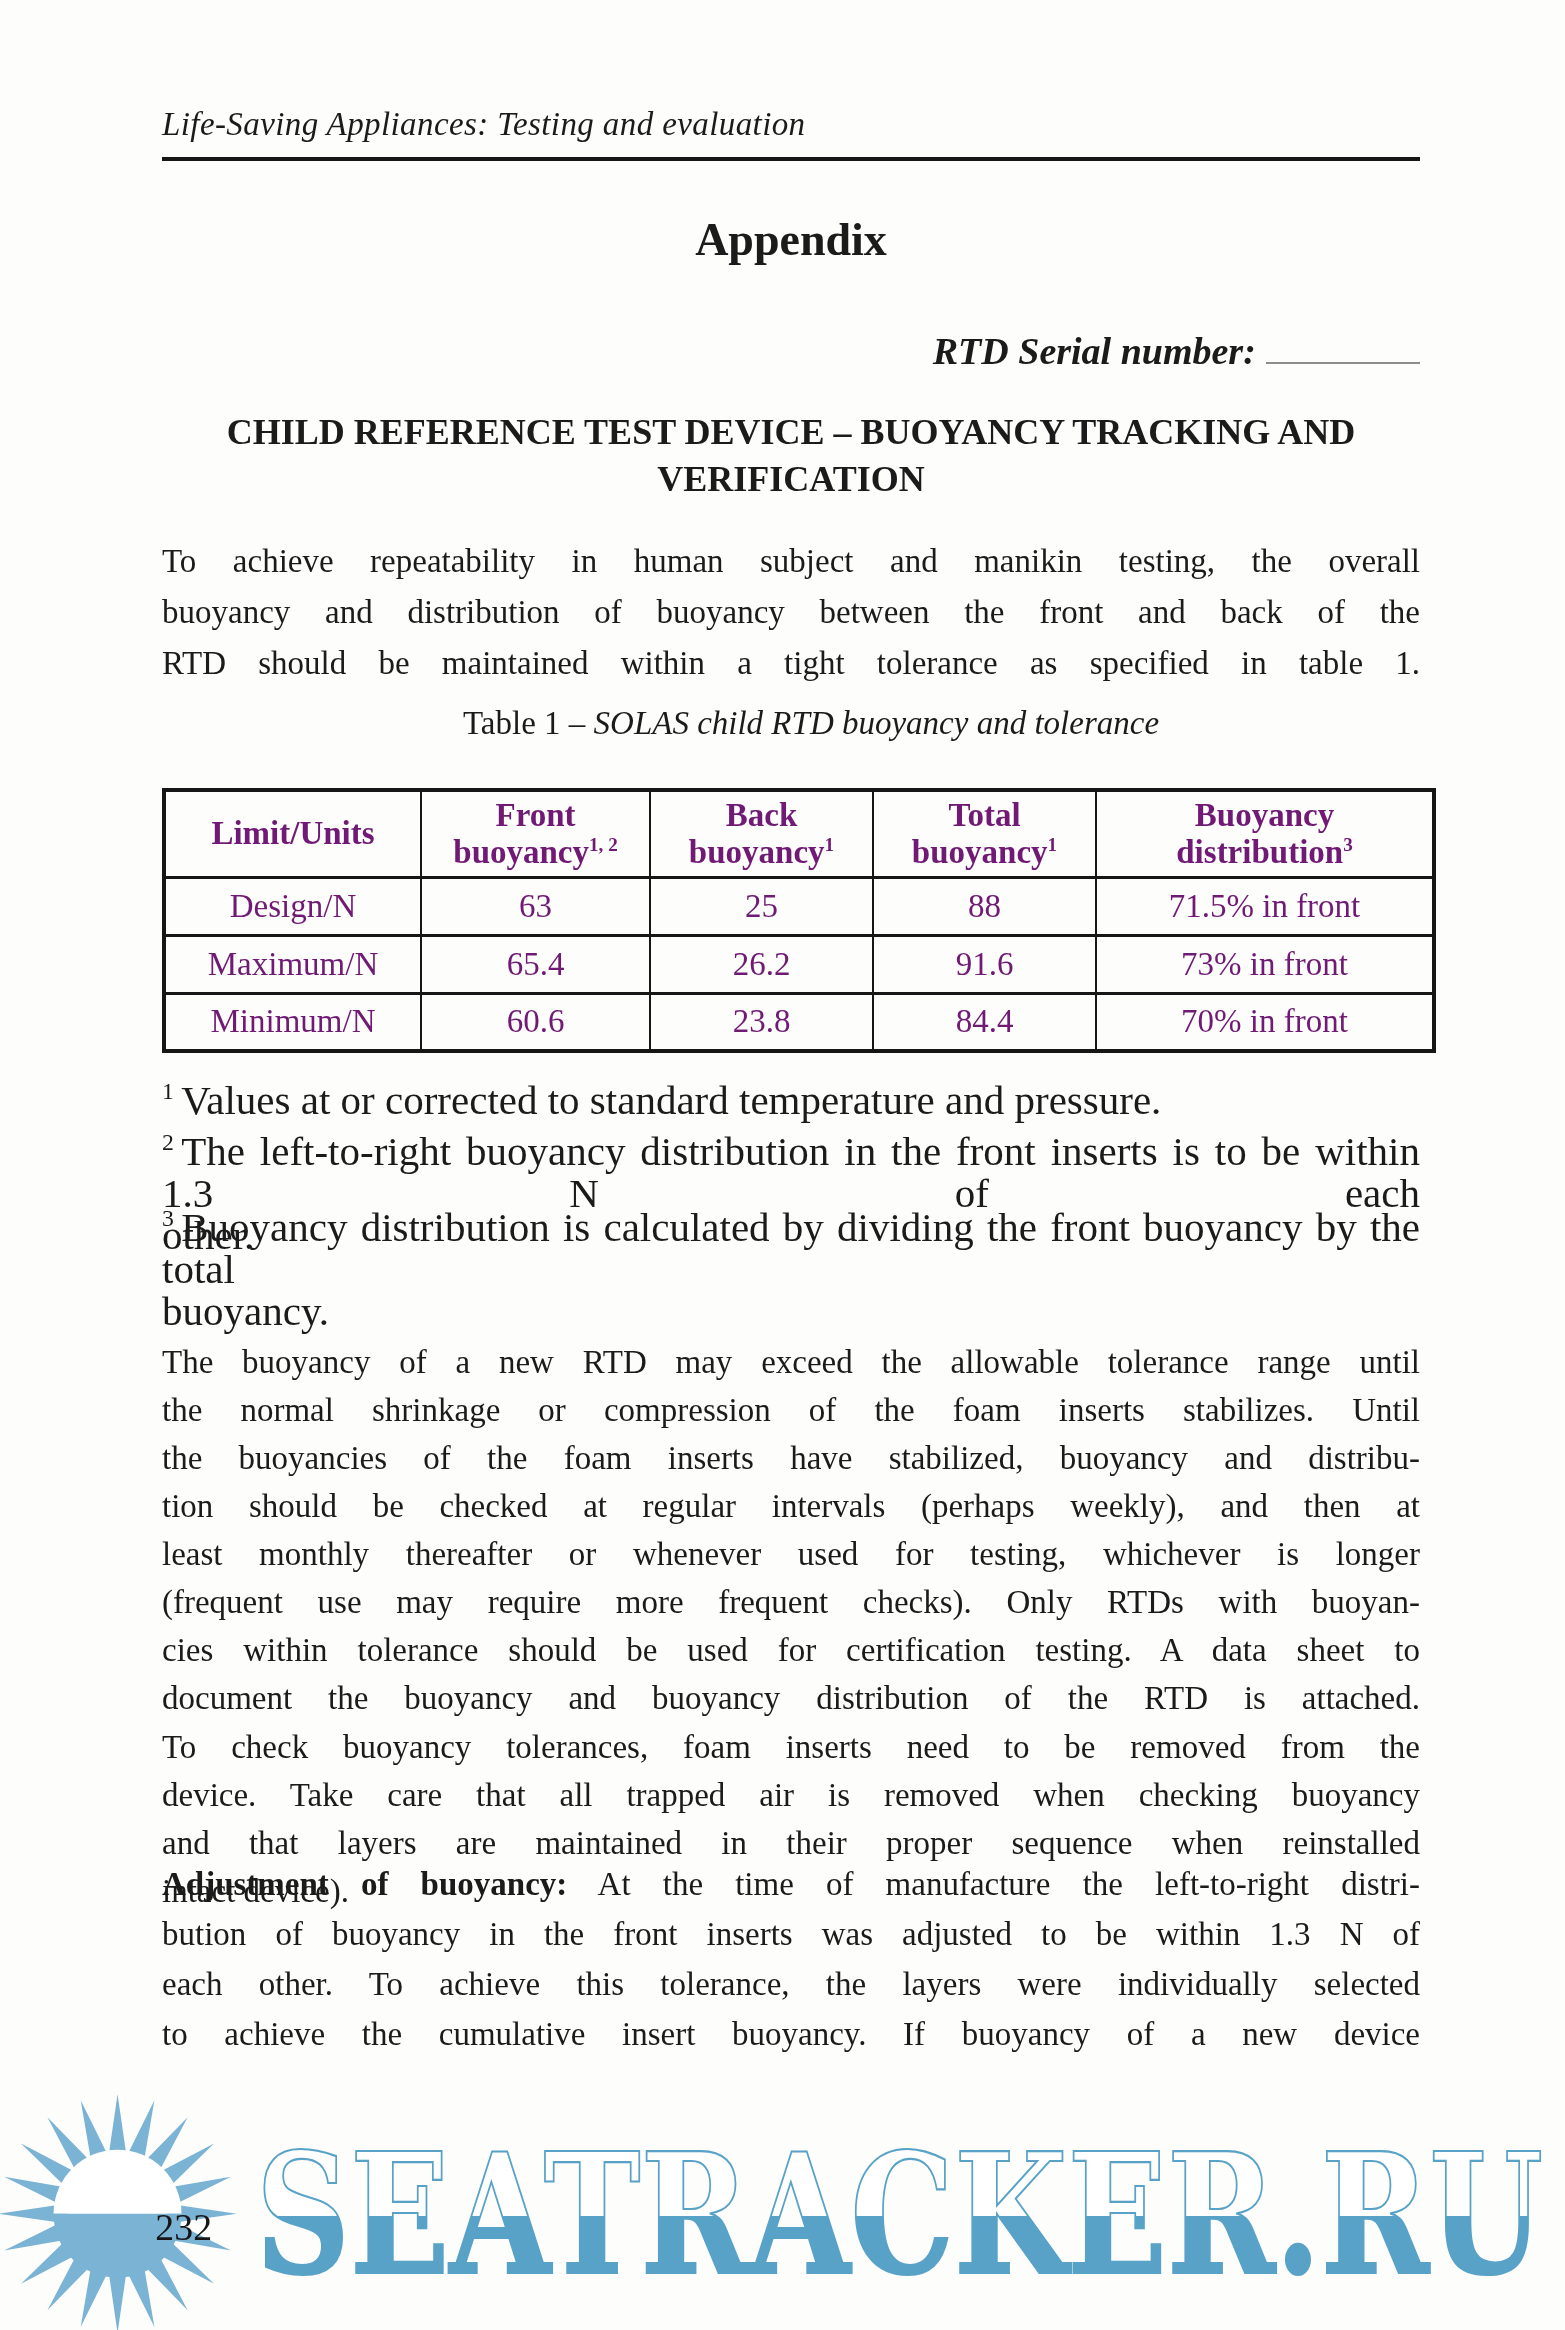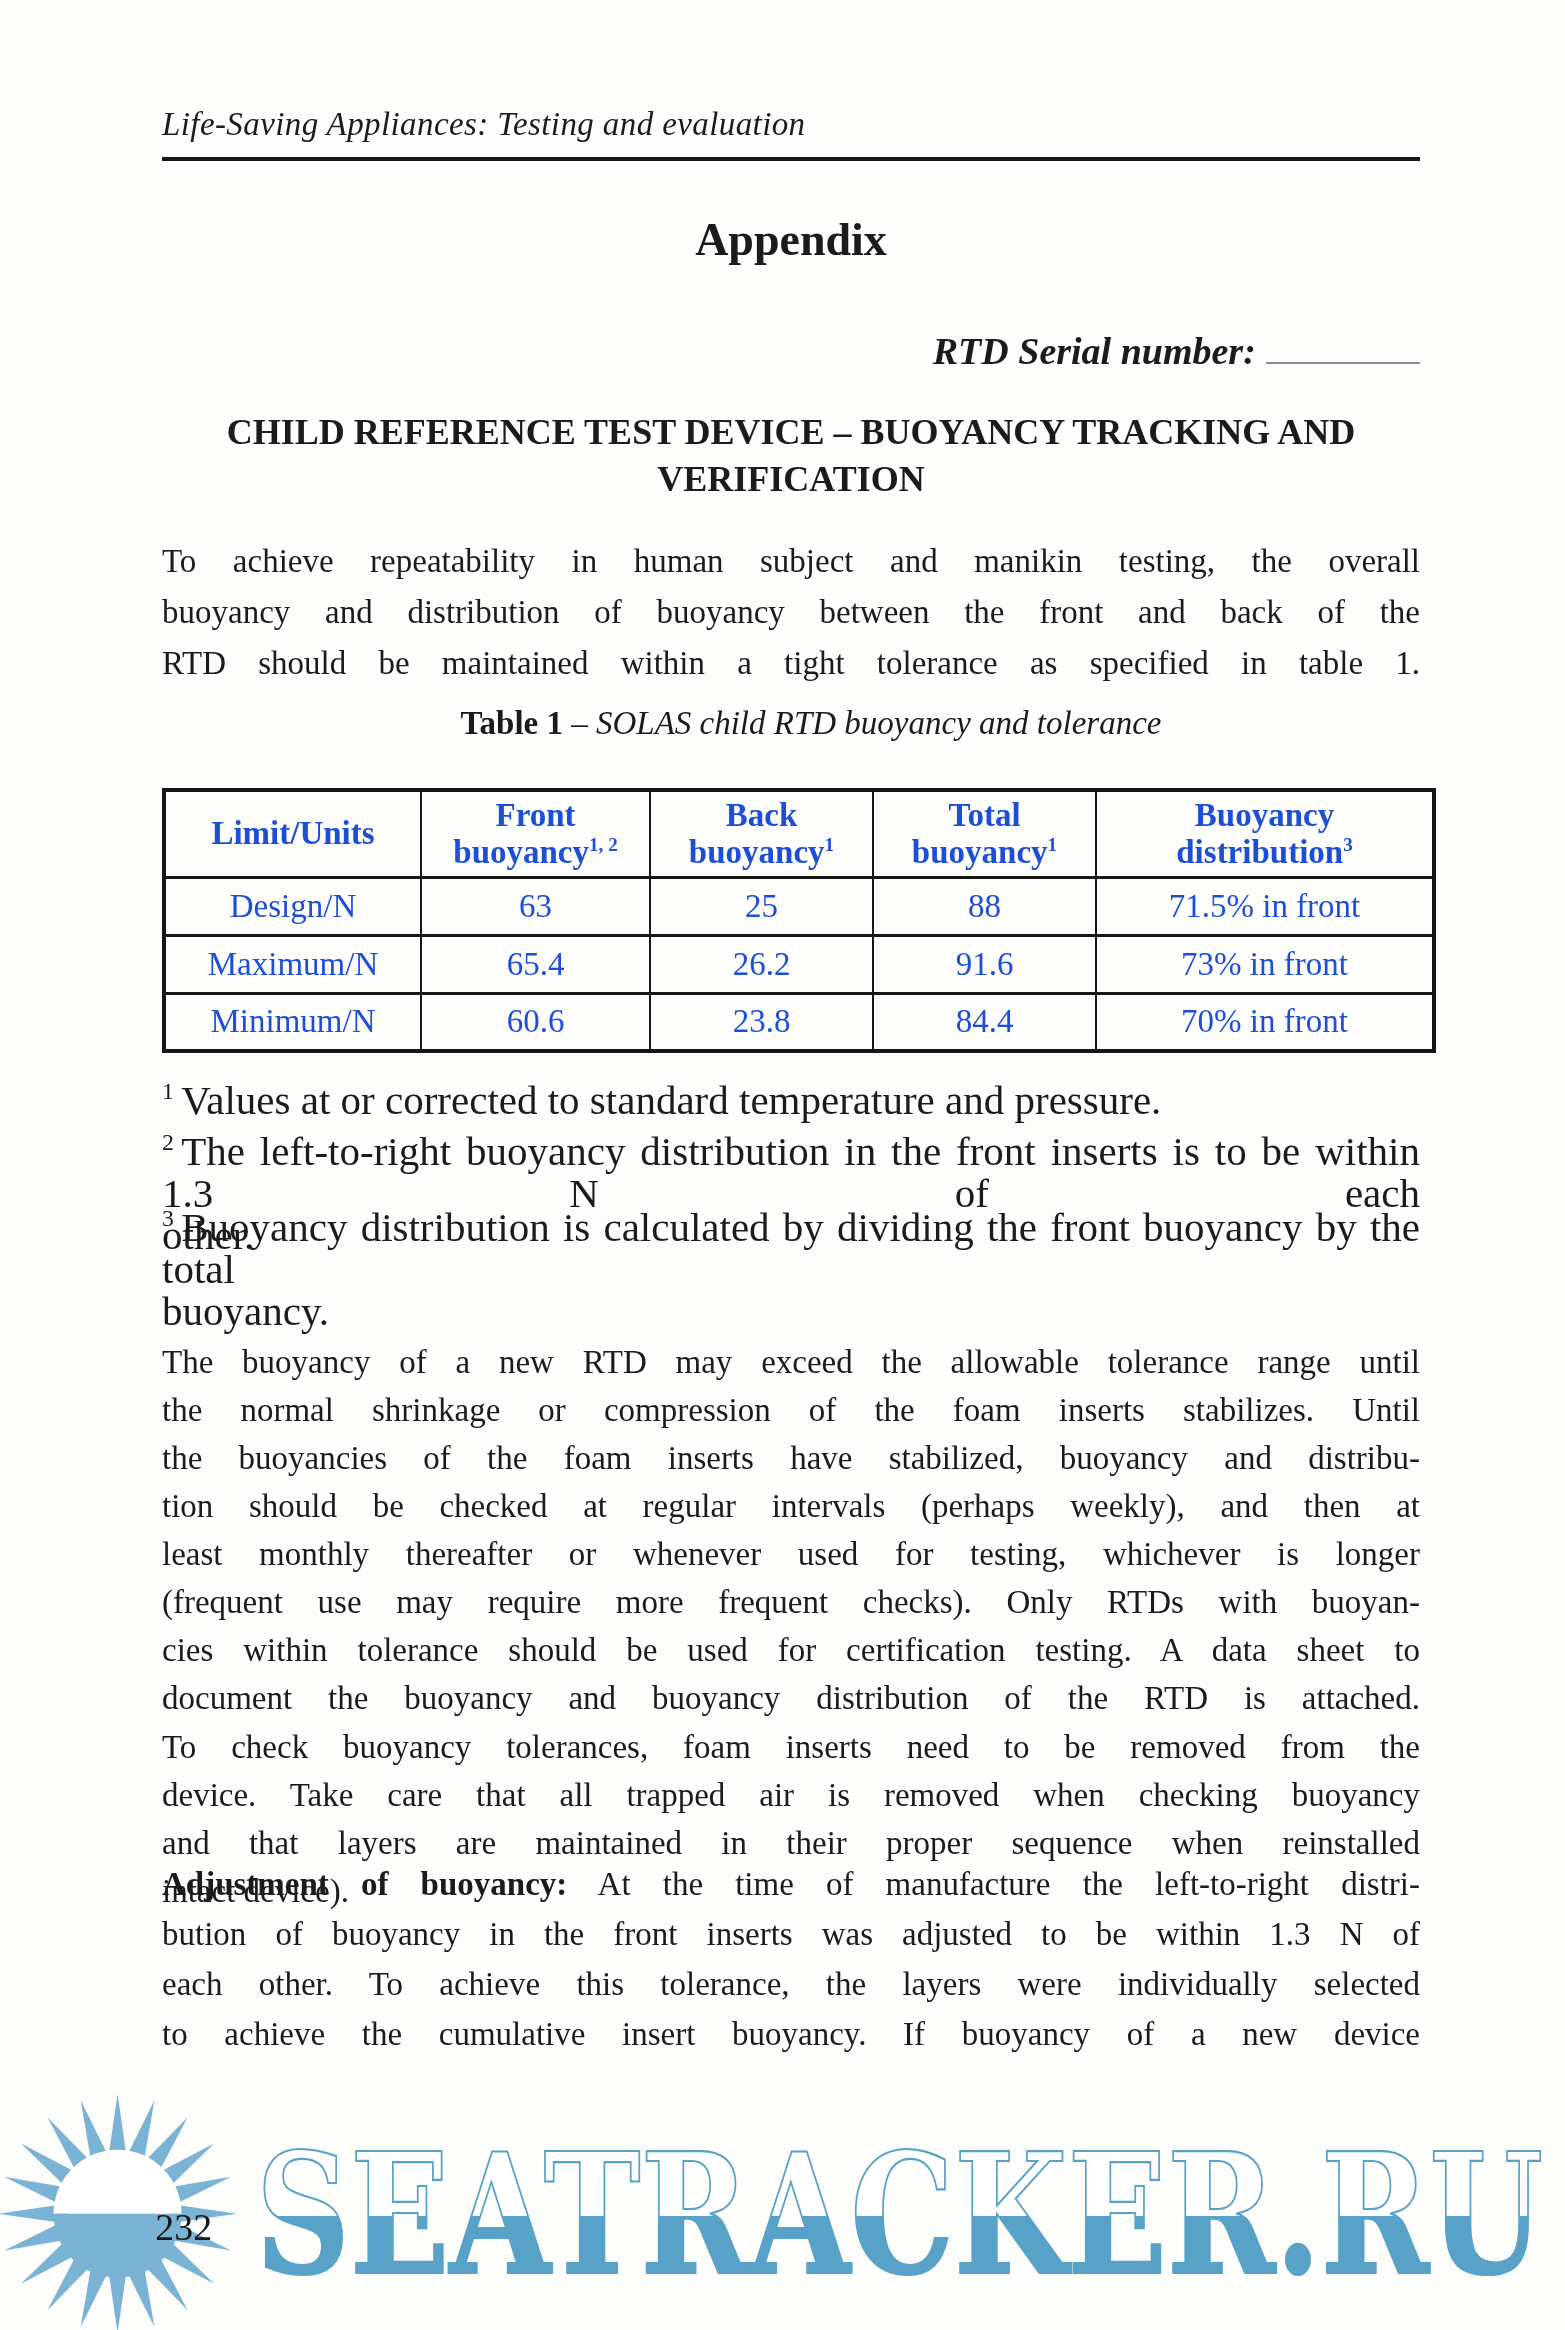--- a/index.html
+++ b/index.html
@@ -30,27 +30,27 @@
   .body-par{font-size:33px;line-height:48px;}
   .p1{top:536px;line-height:51px;}
   .p2{top:1338px;}
   .p3{top:1723px;}
   .p4{top:1859px;line-height:50px;}
 
   .jl{text-align:justify;text-align-last:justify;}
   .ll{text-align:justify;text-align-last:left;}
 
   .caption{top:705px;text-align:center;font-size:33px;}
-  .caption .cap-bold{font-weight:bold;margin-left:40px;}
+  .caption .cap-bold{font-weight:normal;margin-left:40px;}
   .caption .cap-italic{font-style:italic;}
 
   table.buoyancy{
     position:absolute;left:0;top:788px;
     border-collapse:collapse;table-layout:fixed;
-    width:1258px;font-size:33px;color:#1d4ed8;
+    width:1258px;font-size:33px;color:#701a75;
     border:4.4px solid #161616;
   }
   table.buoyancy td{
     text-align:center;vertical-align:middle;
     border-left:2.2px solid #161616;
     padding:0;
   }
   table.buoyancy td:first-child{border-left:none;}
   table.buoyancy tr{border-top:3.6px solid #161616;}
   table.buoyancy tr:first-child{border-top:none;}

